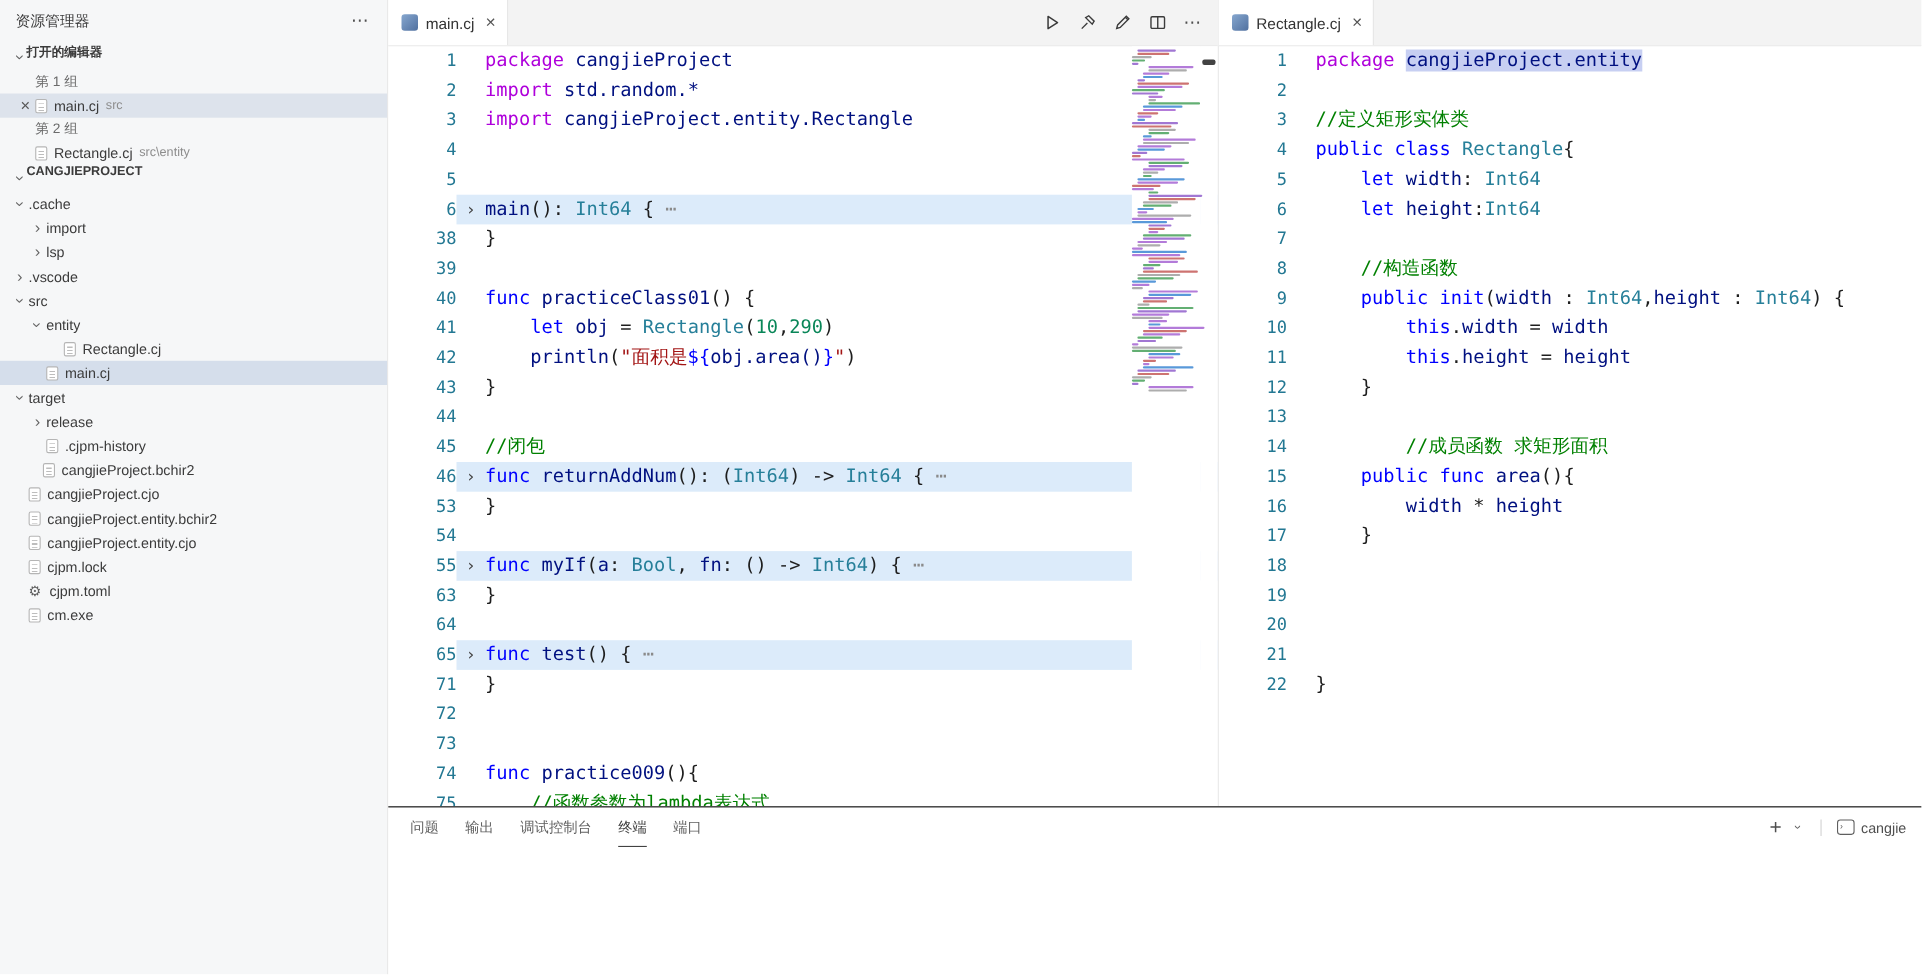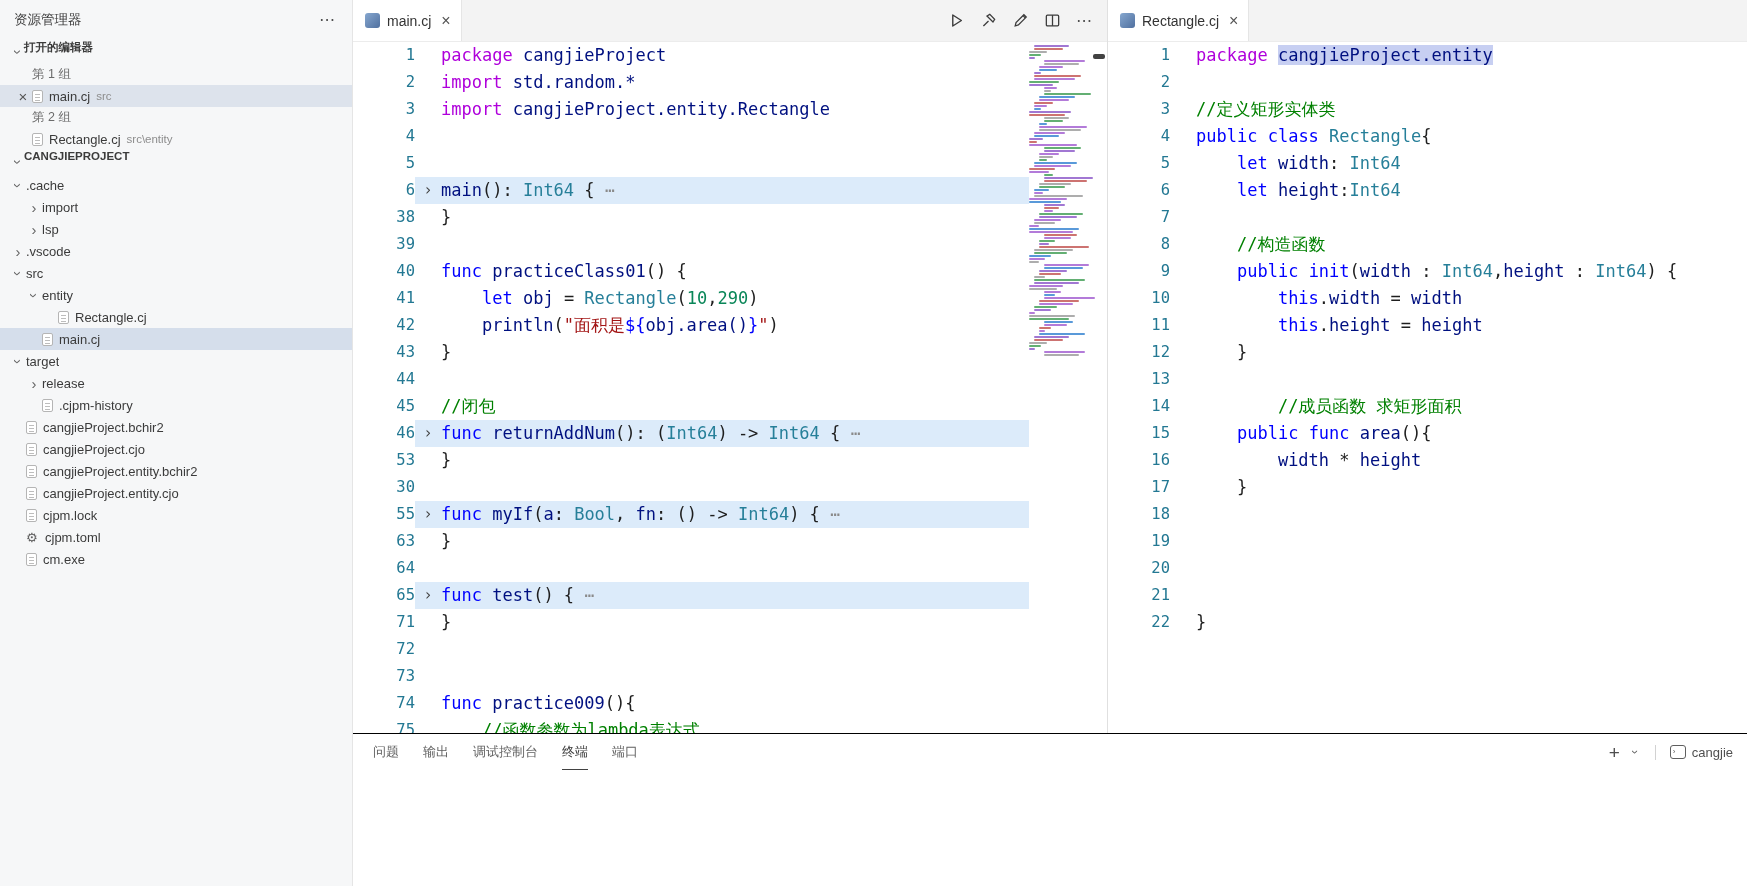--- a/index.html
+++ b/index.html
@@ -152,21 +152,21 @@
         </div>
         <div class="tree-row" style="padding-left: 26px;">
           <span class="chev">›</span>
           <span class="tree-label">release</span>
         </div>
         <div class="tree-row" style="padding-left: 26px;">
           <span class="chev"></span>
           <span class="ficon"></span>
           <span class="tree-label">.cjpm-history</span>
         </div>
-        <div class="tree-row" style="padding-left: 10px;">
+        <div class="tree-row" style="padding-left: 23px;">
           <span class="chev"></span>
           <span class="ficon"></span>
           <span class="tree-label">cangjieProject.bchir2</span>
         </div>
         <div class="tree-row" style="padding-left: 10px;">
           <span class="chev"></span>
           <span class="ficon"></span>
           <span class="tree-label">cangjieProject.cjo</span>
         </div>
         <div class="tree-row" style="padding-left: 10px;">
@@ -245,21 +245,21 @@
               <div class="code-row"><span class="ln">38</span><span class="rest"><span class="fold-chev"></span><span class="ctext"><span class="tk-pl">}</span></span></span></div>
               <div class="code-row"><span class="ln">39</span><span class="rest"><span class="fold-chev"></span><span class="ctext"></span></span></div>
               <div class="code-row"><span class="ln">40</span><span class="rest"><span class="fold-chev"></span><span class="ctext"><span class="tk-kb">func</span><span class="tk-pl"> </span><span class="tk-id">practiceClass01</span><span class="tk-pl">() {</span></span></span></div>
               <div class="code-row"><span class="ln">41</span><span class="rest"><span class="fold-chev"></span><span class="ctext"><span class="tk-pl">    </span><span class="tk-kb">let</span><span class="tk-pl"> </span><span class="tk-id">obj</span><span class="tk-pl"> = </span><span class="tk-ty">Rectangle</span><span class="tk-pl">(</span><span class="tk-nu">10</span><span class="tk-pl">,</span><span class="tk-nu">290</span><span class="tk-pl">)</span></span></span></div>
               <div class="code-row"><span class="ln">42</span><span class="rest"><span class="fold-chev"></span><span class="ctext"><span class="tk-pl">    </span><span class="tk-id">println</span><span class="tk-pl">(</span><span class="tk-st">"面积是</span><span class="tk-kb">${</span><span class="tk-id">obj.area()</span><span class="tk-kb">}</span><span class="tk-st">"</span><span class="tk-pl">)</span></span></span></div>
               <div class="code-row"><span class="ln">43</span><span class="rest"><span class="fold-chev"></span><span class="ctext"><span class="tk-pl">}</span></span></span></div>
               <div class="code-row"><span class="ln">44</span><span class="rest"><span class="fold-chev"></span><span class="ctext"></span></span></div>
               <div class="code-row"><span class="ln">45</span><span class="rest"><span class="fold-chev"></span><span class="ctext"><span class="tk-cm">//闭包</span></span></span></div>
               <div class="code-row hl"><span class="ln">46</span><span class="rest"><span class="fold-chev">›</span><span class="ctext"><span class="tk-kb">func</span><span class="tk-pl"> </span><span class="tk-id">returnAddNum</span><span class="tk-pl">(): (</span><span class="tk-ty">Int64</span><span class="tk-pl">) -&gt; </span><span class="tk-ty">Int64</span><span class="tk-pl"> { </span><span class="tk-fd">⋯</span></span></span></div>
               <div class="code-row"><span class="ln">53</span><span class="rest"><span class="fold-chev"></span><span class="ctext"><span class="tk-pl">}</span></span></span></div>
-              <div class="code-row"><span class="ln">30</span><span class="rest"><span class="fold-chev"></span><span class="ctext"></span></span></div>
+              <div class="code-row"><span class="ln">54</span><span class="rest"><span class="fold-chev"></span><span class="ctext"></span></span></div>
               <div class="code-row hl"><span class="ln">55</span><span class="rest"><span class="fold-chev">›</span><span class="ctext"><span class="tk-kb">func</span><span class="tk-pl"> </span><span class="tk-id">myIf</span><span class="tk-pl">(</span><span class="tk-id">a</span><span class="tk-pl">: </span><span class="tk-ty">Bool</span><span class="tk-pl">, </span><span class="tk-id">fn</span><span class="tk-pl">: () -&gt; </span><span class="tk-ty">Int64</span><span class="tk-pl">) { </span><span class="tk-fd">⋯</span></span></span></div>
               <div class="code-row"><span class="ln">63</span><span class="rest"><span class="fold-chev"></span><span class="ctext"><span class="tk-pl">}</span></span></span></div>
               <div class="code-row"><span class="ln">64</span><span class="rest"><span class="fold-chev"></span><span class="ctext"></span></span></div>
               <div class="code-row hl"><span class="ln">65</span><span class="rest"><span class="fold-chev">›</span><span class="ctext"><span class="tk-kb">func</span><span class="tk-pl"> </span><span class="tk-id">test</span><span class="tk-pl">() { </span><span class="tk-fd">⋯</span></span></span></div>
               <div class="code-row"><span class="ln">71</span><span class="rest"><span class="fold-chev"></span><span class="ctext"><span class="tk-pl">}</span></span></span></div>
               <div class="code-row"><span class="ln">72</span><span class="rest"><span class="fold-chev"></span><span class="ctext"></span></span></div>
               <div class="code-row"><span class="ln">73</span><span class="rest"><span class="fold-chev"></span><span class="ctext"></span></span></div>
               <div class="code-row"><span class="ln">74</span><span class="rest"><span class="fold-chev"></span><span class="ctext"><span class="tk-kb">func</span><span class="tk-pl"> </span><span class="tk-id">practice009</span><span class="tk-pl">(){</span></span></span></div>
               <div class="code-row"><span class="ln">75</span><span class="rest"><span class="fold-chev"></span><span class="ctext"><span class="tk-pl">    </span><span class="tk-cm">//函数参数为lambda表达式</span></span></span></div>
             </div>

